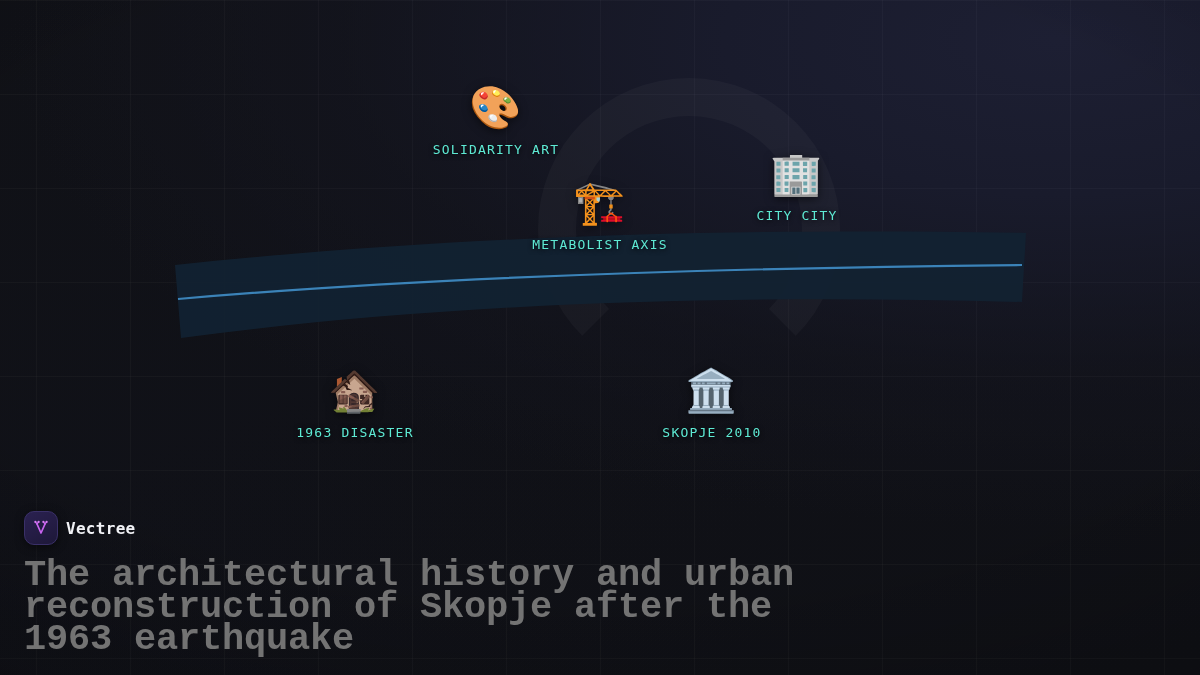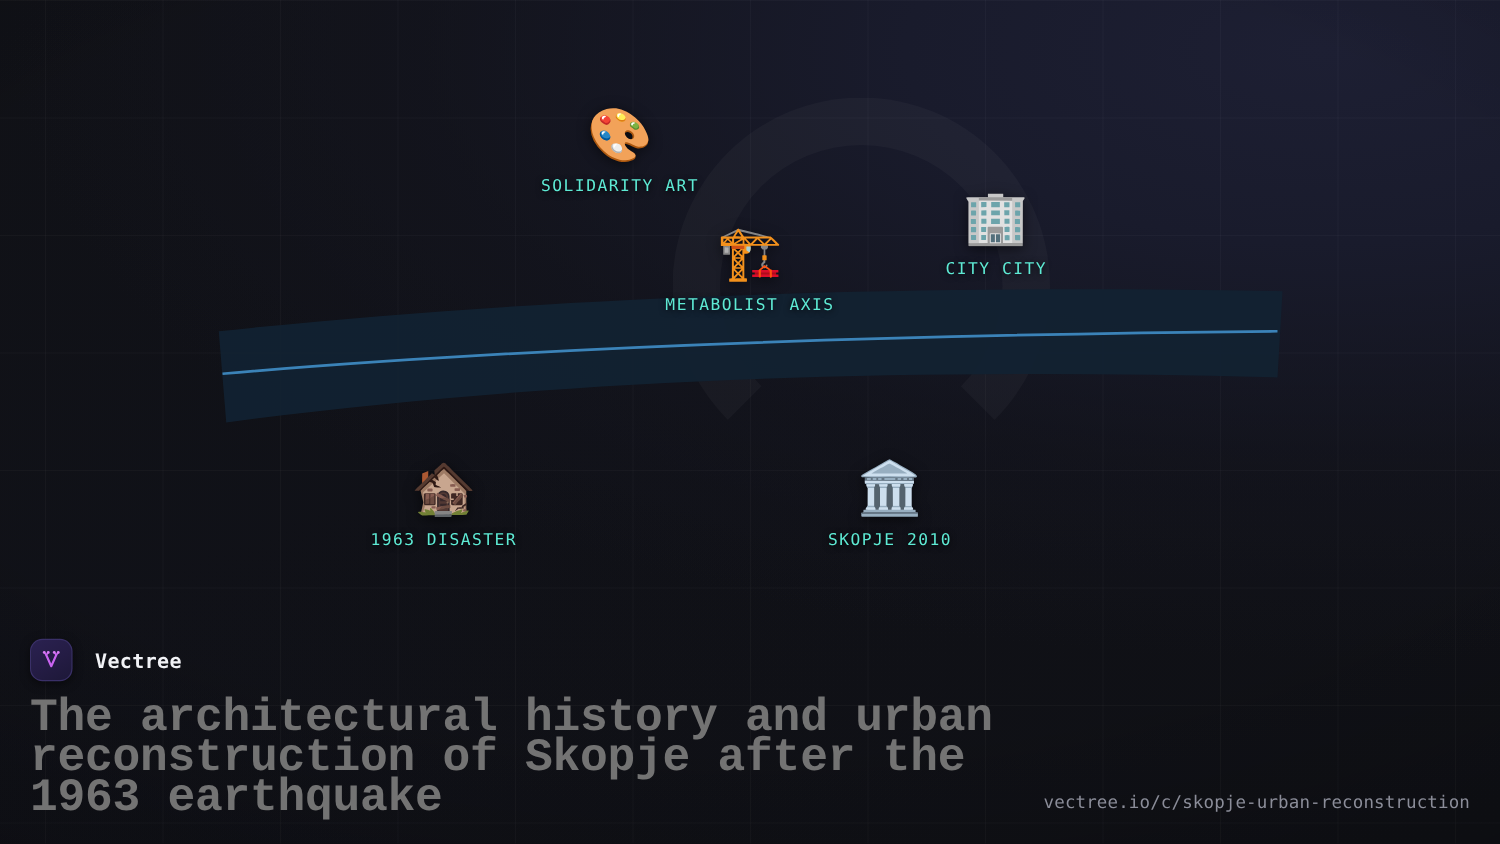--- a/index.html
+++ b/index.html
@@ -93,21 +93,21 @@
   
   .footer {
     position: absolute;
     left: 24px;
     bottom: 20px;
     right: 24px;
   }
   .brand {
     display: flex;
     align-items: center;
-    gap: 18px;
+    gap: 8px;
     margin-bottom: 14px;
   }
   .brand-mark {
     width: 32px;
     height: 32px;
     border-radius: 10px;
     background: linear-gradient(150deg, #2a2150 0%, #241c44 55%, #1d1838 100%);
     border: 1px solid #3a3068;
     display: flex;
     align-items: center;
@@ -195,16 +195,15 @@
           <circle cx="7.6" cy="3.9" r="1.15" fill="#d87bf5"></circle>
           <circle cx="12.4" cy="3.9" r="1.15" fill="#d87bf5"></circle>
           <circle cx="15.6" cy="3.9" r="1.15" fill="#d87bf5"></circle>
         </svg>
       </div>
       <div class="brand-name">Vectree</div>
     </div>
     <h1 class="headline">The architectural history and urban
 reconstruction of Skopje after the
 1963 earthquake</h1>
-    <div class="url">vectree.io/c/skopje-urban-reconstruction</div>
   </div>
 
 </div>
 
 </body></html>

